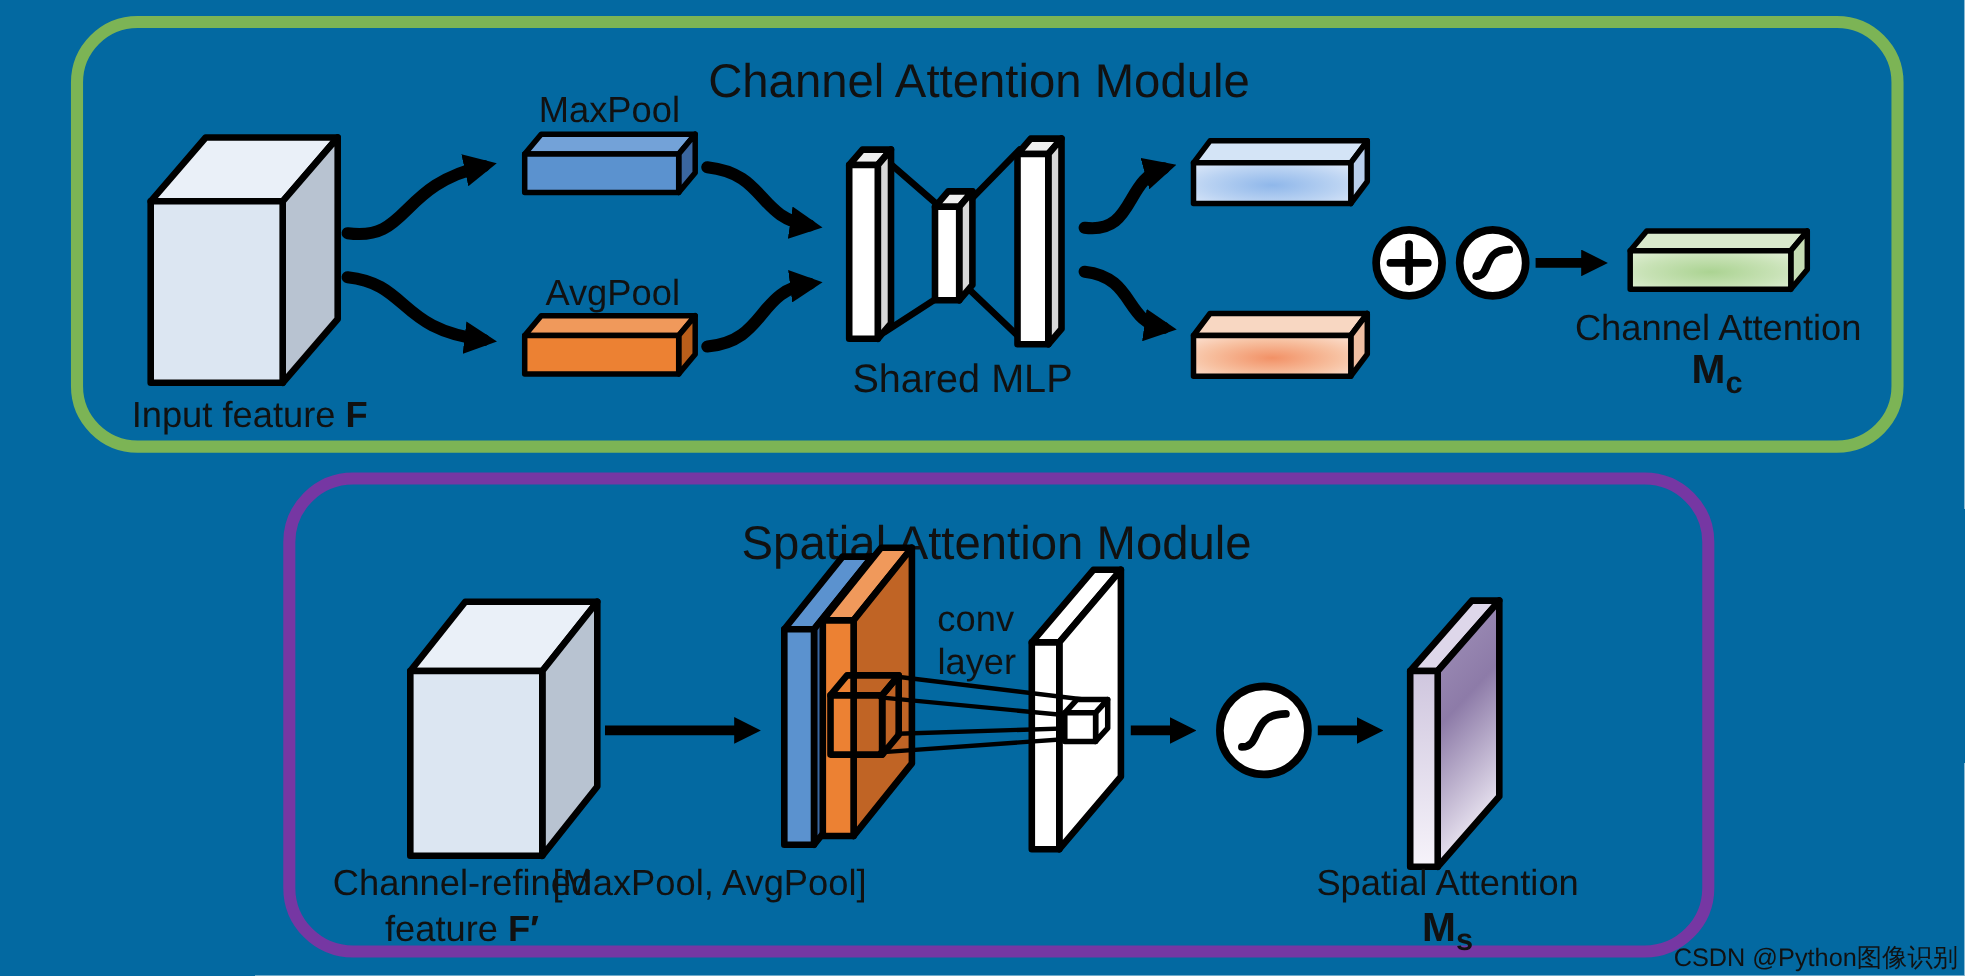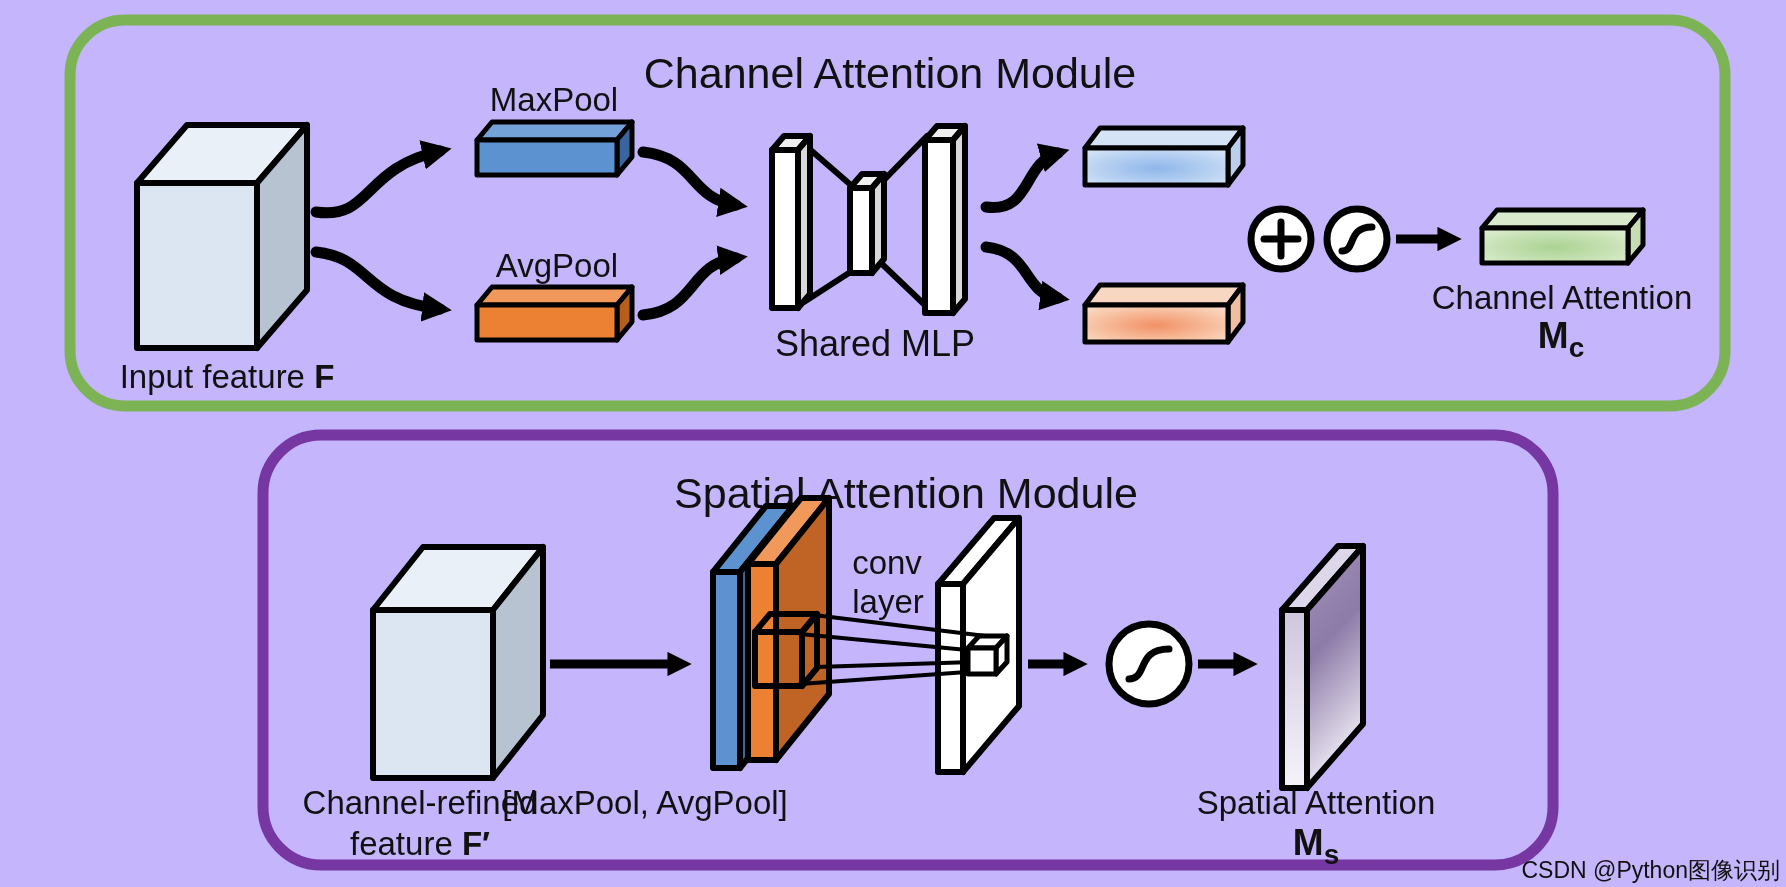--- a/index.html
+++ b/index.html
@@ -1,16 +1,16 @@
 <!DOCTYPE html>
 <html><head>
 <meta charset="utf-8">
 <style>
   html,body{margin:0;padding:0;background:#ffffff;}
-  .stage{position:relative;width:1786px;height:887px;background:#c4b5fd;overflow:hidden;
+  .stage{position:relative;width:1786px;height:887px;background:#0369a1;overflow:hidden;
          font-family:"Liberation Sans", sans-serif;}
   svg text{fill:#111;font-family:"Liberation Sans", sans-serif;}
   .title-text{font-size:43px;}
   .label-text{font-size:33px;}
   .small-label{font-size:33px;}
   .mlp-label{font-size:36px;}
   .sym{font-weight:bold;}
   .sub{font-weight:bold;}
   .stk6{stroke:#000;stroke-width:6;stroke-linejoin:round;}
   .stk5{stroke:#000;stroke-width:5;stroke-linejoin:round;}

